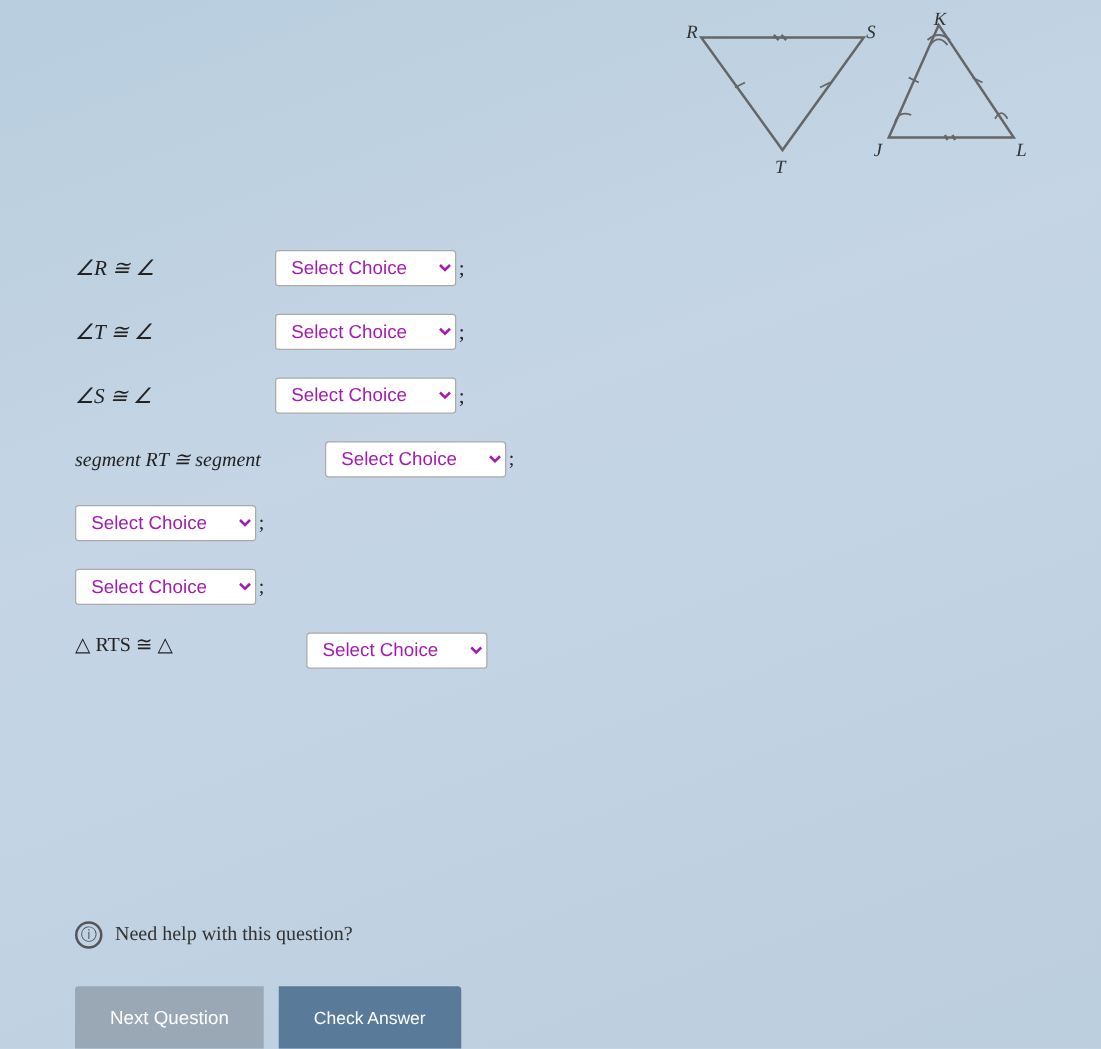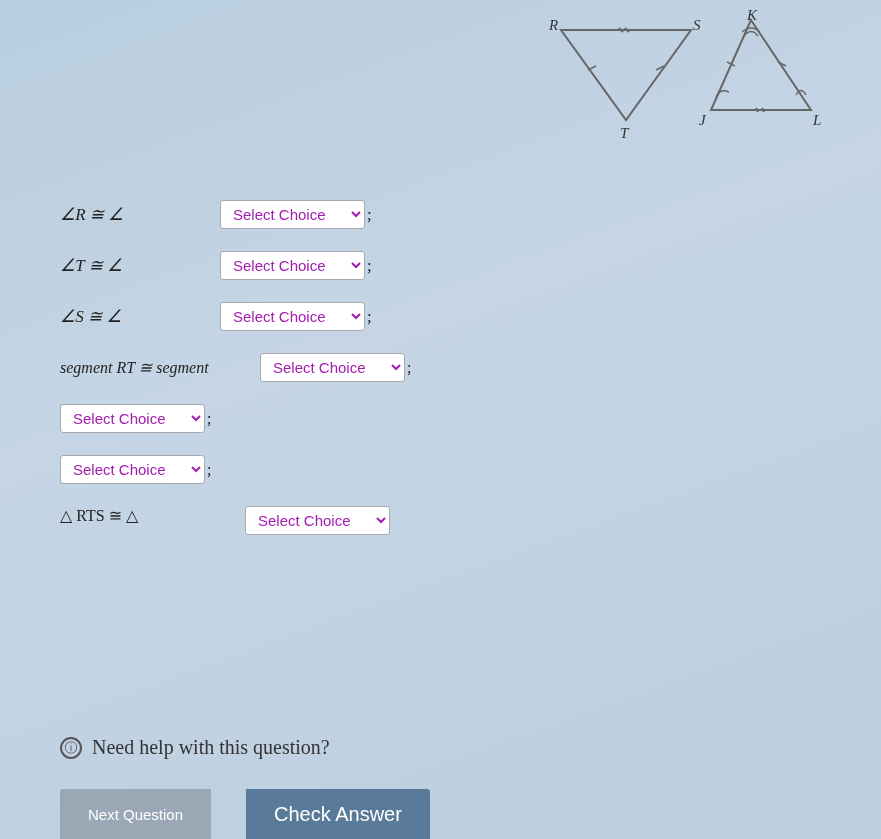--- a/index.html
+++ b/index.html
@@ -110,55 +110,54 @@
       border-radius: 50%;
       display: flex;
       align-items: center;
       justify-content: center;
       font-size: 13px;
       color: #555;
       cursor: pointer;
     }
 
     .help-text {
-      font-size: 20px;
+      font-size: 16px;
       color: #333;
     }
 
     
     .bottom-buttons {
       position: absolute;
       bottom: 0;
       left: 0;
       width: 100%;
       height: 50px;
       display: flex;
-      gap: 0;
+      gap: 12px;
     }
 
     .btn-next {
       background: #9aa8b5;
       color: #fff;
       border: none;
       padding: 10px 28px;
       font-size: 15px;
       cursor: pointer;
       border-radius: 3px 0 0 0;
       margin-left: 60px;
     }
 
     .btn-check {
       background: #5a7a9a;
       color: #fff;
       border: none;
       padding: 10px 28px;
-      font-size: 20px;
+      font-size: 14px;
       cursor: pointer;
       border-radius: 0 3px 0 0;
-      margin-left: 35px;
     }
   </style>
 </head>
 <body>
 
 <div class="main-container">
 
   <div class="diagram-area">
     <svg width="320" height="185" viewBox="0 0 320 185">
 

